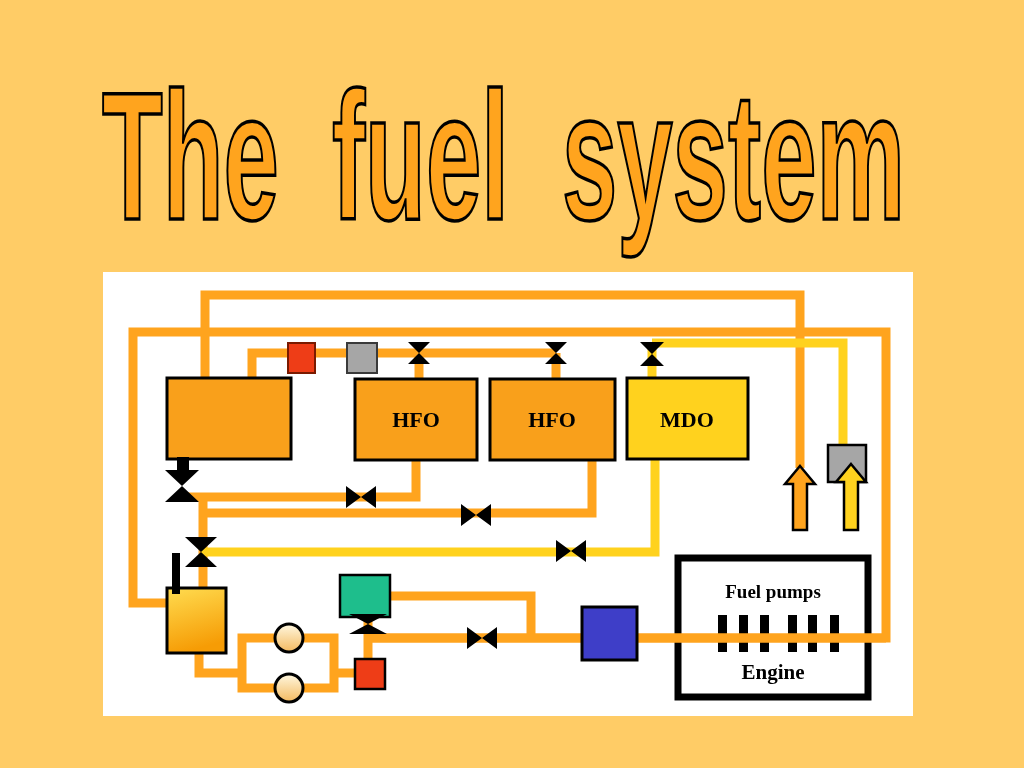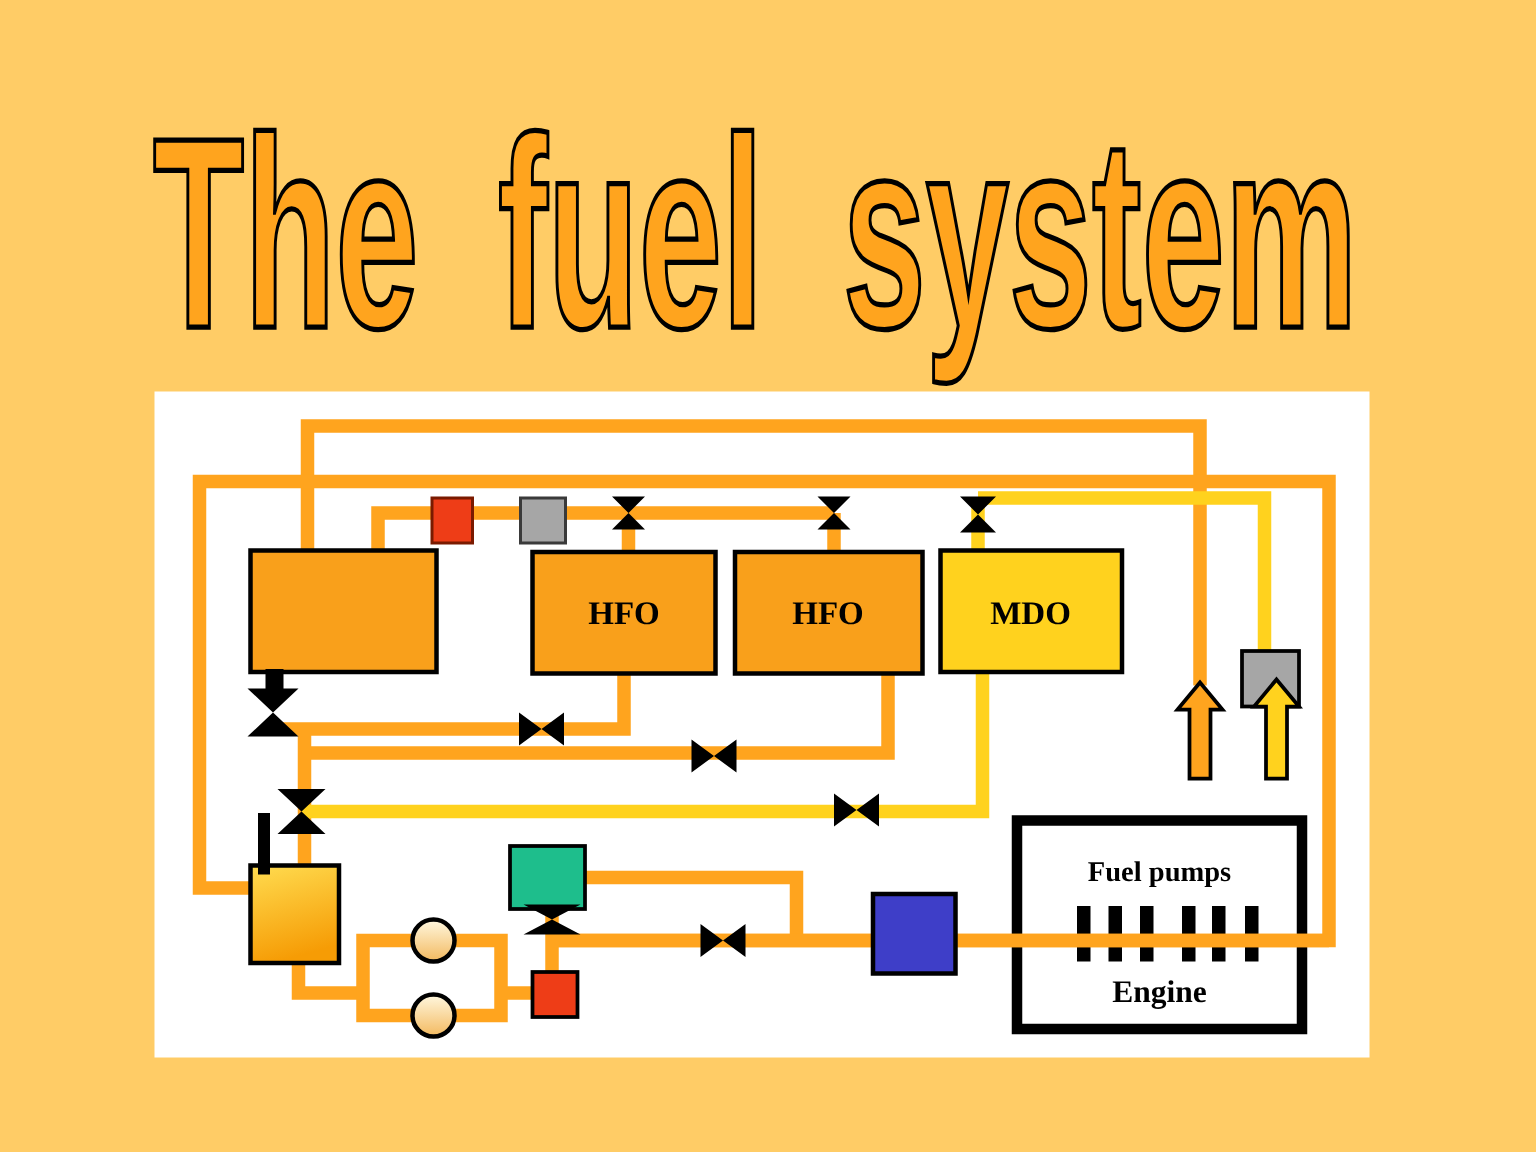--- a/index.html
+++ b/index.html
@@ -11,21 +11,21 @@
   .slide-title{
     position:absolute;left:102px;top:66px;
     font-family:"Liberation Sans",sans-serif;
     font-weight:bold;font-size:181px;line-height:1;white-space:nowrap;
     color:var(--titleFill,#FFA41E);
     -webkit-text-stroke:3.5px #000;
     word-spacing:46px;
     transform:scaleX(0.55);transform-origin:0 0;
   }
   .diagram-panel{
-    position:absolute;left:103px;top:261px;width:810px;height:444px;
+    position:absolute;left:103px;top:272px;width:810px;height:444px;
     background:var(--panelWhite,#fff);
   }
   svg{display:block;}
   .pipe{fill:none;stroke-linejoin:miter;}
   .pipe-o{stroke:var(--pipeOrange,#FFA41E);stroke-width:9;}
   .pipe-y{stroke:var(--pipeYellow,#FFD21E);stroke-width:9;}
   .tank-o{fill:var(--tankOrange,#F9A01B);stroke:#000;stroke-width:3;}
   .tank-y{fill:var(--mdoYellow,#FFD21E);stroke:#000;stroke-width:3;}
   .engine-box{fill:var(--panelWhite,#fff);stroke:#000;stroke-width:7;}
   .bar{fill:#000;}

